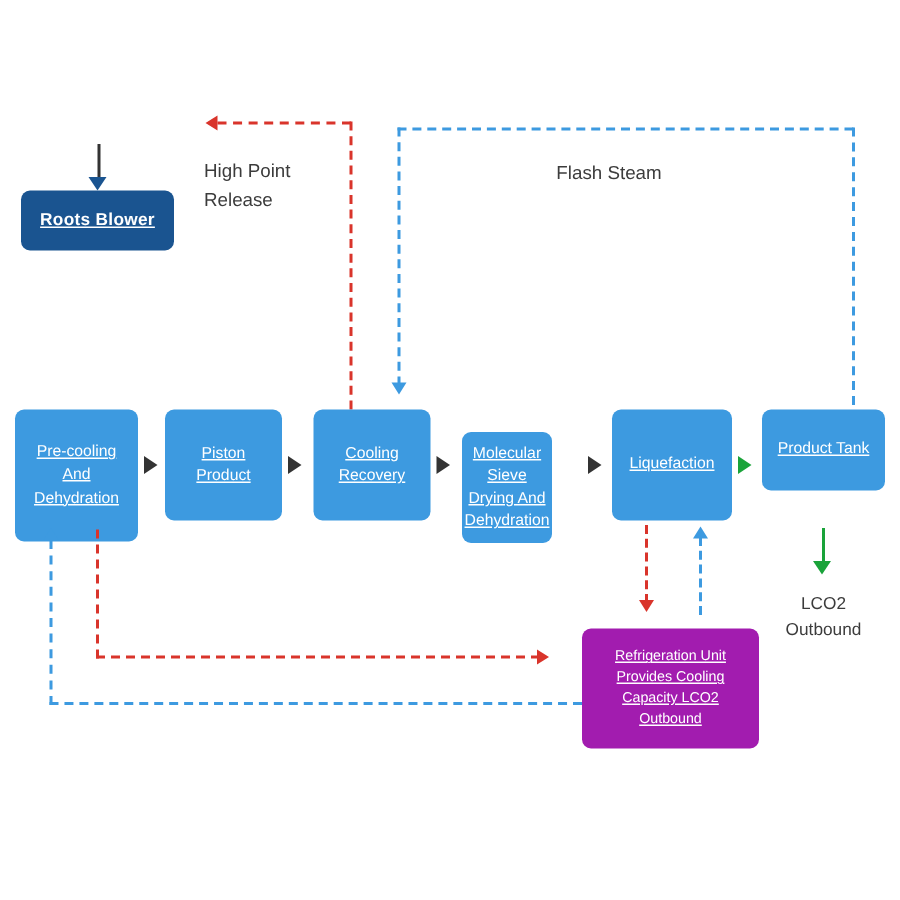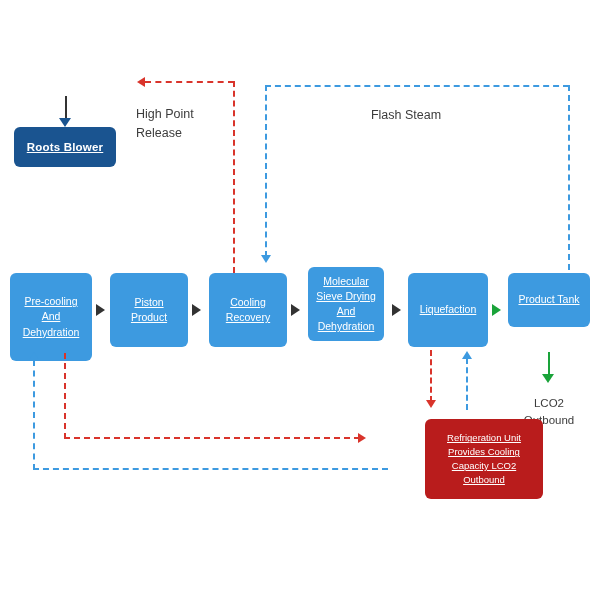--- a/index.html
+++ b/index.html
@@ -26,24 +26,23 @@
     font-size:10.5px;
     padding:4px 5px;
   }
   .node.source{
     background:#1a5490;
     font-size:11.5px;
     font-weight:bold;
     letter-spacing:.2px;
   }
   .node.refrig{
-    background:#b91c1c;
+    background:#a21caf;
     font-size:9.5px;
     padding:4px 6px;
-    margin-left:37px;
   }
 
   .label{
     position:absolute;
     color:#3c3c3c;
     font-size:12.5px;
     text-align:center;
     line-height:1.5;
     white-space:pre-line;
   }
@@ -95,21 +94,21 @@
 
   <div class="node process" style="left:10px;top:273px;width:82px;height:88px;">Pre-cooling And Dehydration</div>
   <div class="arrow ar-right-dark" style="left:96px;top:304px;"></div>
 
   <div class="node process" style="left:110px;top:273px;width:78px;height:74px;">Piston Product</div>
   <div class="arrow ar-right-dark" style="left:192px;top:304px;"></div>
 
   <div class="node process" style="left:209px;top:273px;width:78px;height:74px;">Cooling Recovery</div>
   <div class="arrow ar-right-dark" style="left:291px;top:304px;"></div>
 
-  <div class="node process" style="left:308px;top:267px;width:76px;height:74px;">Molecular Sieve Drying And Dehydration</div>
+  <div class="node process" style="left:308px;top:288px;width:60px;height:74px;">Molecular Sieve Drying And Dehydration</div>
   <div class="arrow ar-right-dark" style="left:392px;top:304px;"></div>
 
   <div class="node process" style="left:408px;top:273px;width:80px;height:74px;">Liquefaction</div>
   <div class="arrow ar-right-green" style="left:492px;top:304px;"></div>
 
   <div class="node process" style="left:508px;top:273px;width:82px;height:54px;">Product Tank</div>
 
   <div class="seg v-solid" style="left:548px;top:352px;border-color:#1aa33a;height:26px;"></div>
   <div class="arrow ar-down-green" style="left:542px;top:374px;"></div>
   <div class="label" style="left:506px;top:395px;width:86px;font-size:11.5px;">LCO2

